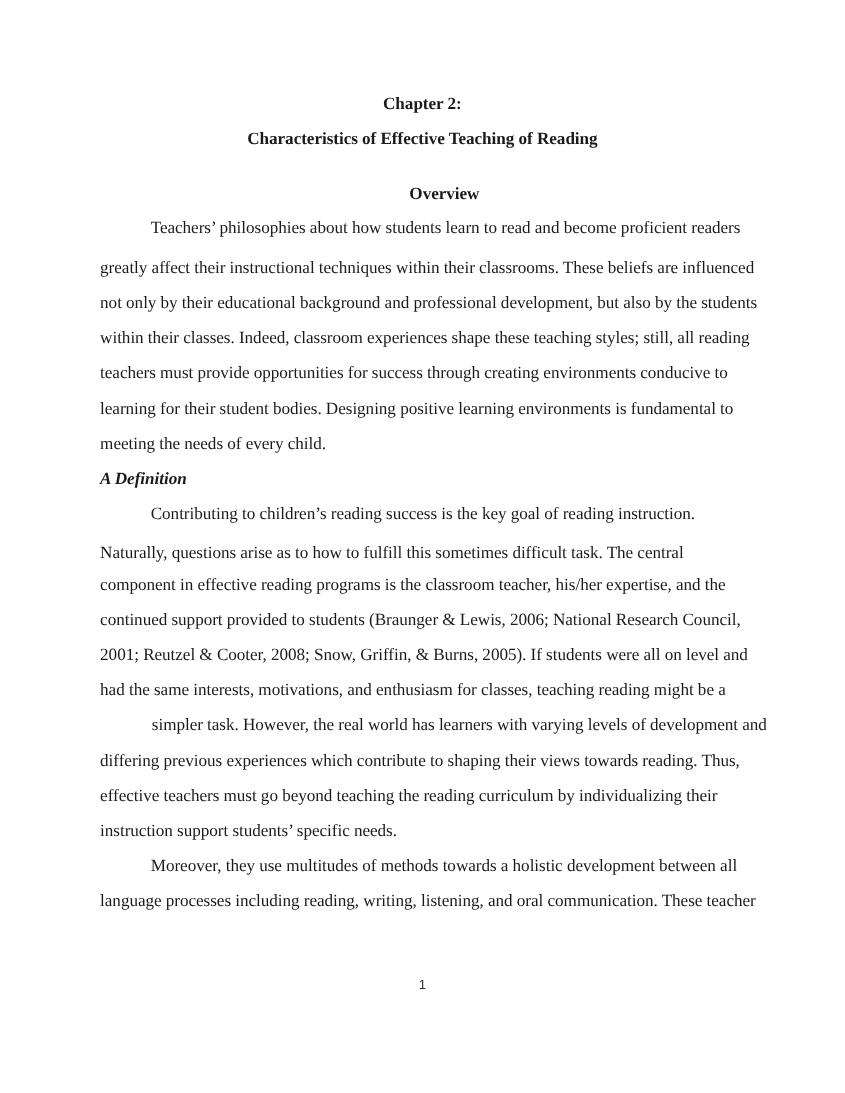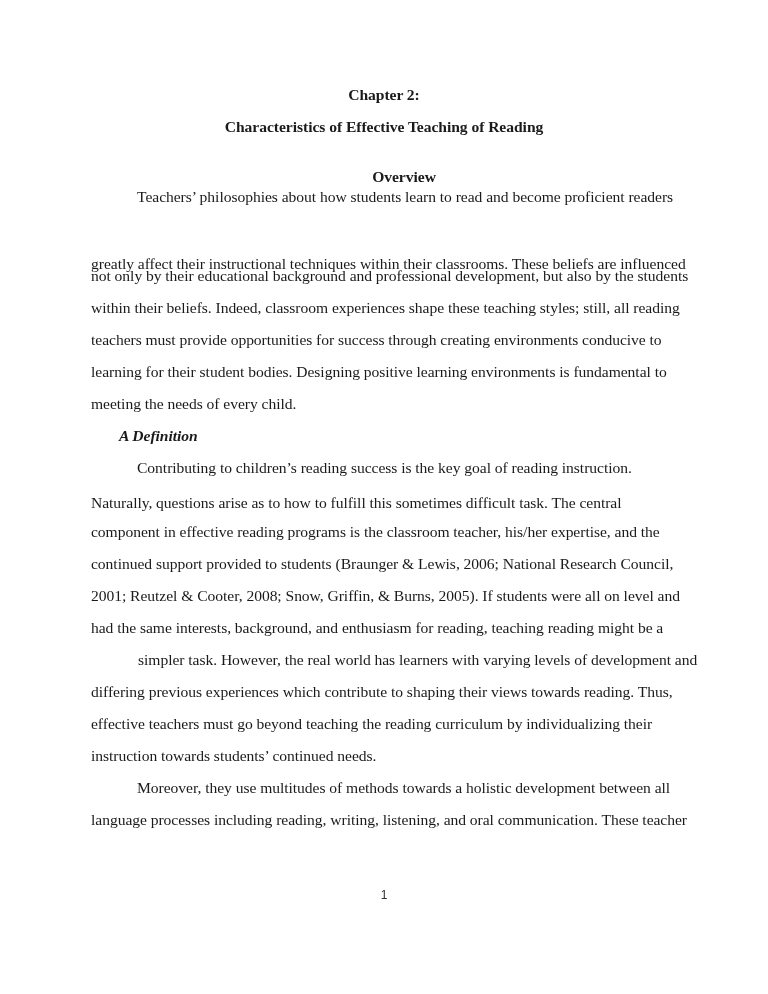--- a/index.html
+++ b/index.html
@@ -29,58 +29,58 @@
     line-height: 18px;
     letter-spacing: -0.05px;
   }
   .indent { left: 137px; }
   .center {
     left: 0;
     width: 768px;
     text-align: center;
   }
   .bold { font-weight: bold; }
-  .bolditalic { font-weight: bold; font-style: italic; margin-left: 28px; }
+  .bolditalic { font-weight: bold; font-style: italic; }
   .page-number {
     position: absolute;
     left: 0;
     width: 768px;
     text-align: center;
     font-family: "Liberation Sans", "DejaVu Sans", sans-serif;
     font-size: 12px;
     color: #333;
   }
 </style>
 </head>
 <body>
 
 <div class="page">
 
   <div class="line center bold" style="top:86px;">Chapter 2:</div>
   <div class="line center bold" style="top:118px;">Characteristics of Effective Teaching of Reading</div>
 
   <div class="line center bold" style="top:168px;margin-left:20px;">Overview</div>
 
-  <div class="line indent" style="top:188px;">Teachers’ philosophies about how students learn to read and become proficient readers</div>
-  <div class="line" style="top:235px;margin-top:20px;">greatly affect their instructional techniques within their classrooms. These beliefs are influenced</div>
+  <div class="line indent" style="top:199px;">Teachers’ philosophies about how students learn to read and become proficient readers</div>
+  <div class="line" style="top:235px;">greatly affect their instructional techniques within their classrooms. These beliefs are influenced</div>
   <div class="line" style="top:267px;">not only by their educational background and professional development, but also by the students</div>
-  <div class="line" style="top:299px;">within their beliefs. Indeed, classroom experiences shape these teaching styles; still, all reading</div>
+  <div class="line" style="top:299px;">within their classes. Indeed, classroom experiences shape these teaching styles; still, all reading</div>
   <div class="line" style="top:331px;font-family:Liberation Serif, serif;">teachers must provide opportunities for success through creating environments conducive to</div>
   <div class="line" style="top:363px;">learning for their student bodies. Designing positive learning environments is fundamental to</div>
   <div class="line" style="top:395px;">meeting the needs of every child.</div>
 
   <div class="line bolditalic" style="top:427px;">A Definition</div>
 
   <div class="line indent" style="top:459px;">Contributing to children’s reading success is the key goal of reading instruction.</div>
   <div class="line" style="top:494px;">Naturally, questions arise as to how to fulfill this sometimes difficult task. The central</div>
   <div class="line" style="top:523px;">component in effective reading programs is the classroom teacher, his/her expertise, and the</div>
   <div class="line" style="top:555px;">continued support provided to students (Braunger &amp; Lewis, 2006; National Research Council,</div>
   <div class="line" style="top:587px;">2001; Reutzel &amp; Cooter, 2008; Snow, Griffin, &amp; Burns, 2005). If students were all on level and</div>
-  <div class="line" style="top:619px;">had the same interests, background, and enthusiasm for reading, teaching reading might be a</div>
+  <div class="line" style="top:619px;">had the same interests, motivations, and enthusiasm for classes, teaching reading might be a</div>
   <div class="line" style="top:651px;margin-left:47px;">simpler task. However, the real world has learners with varying levels of development and</div>
   <div class="line" style="top:683px;">differing previous experiences which contribute to shaping their views towards reading. Thus,</div>
   <div class="line" style="top:715px;">effective teachers must go beyond teaching the reading curriculum by individualizing their</div>
-  <div class="line" style="top:747px;">instruction towards students’ continued needs.</div>
+  <div class="line" style="top:747px;">instruction support students’ specific needs.</div>
   <div class="line indent" style="top:779px;">Moreover, they use multitudes of methods towards a holistic development between all</div>
   <div class="line" style="top:811px;text-align:center;">language processes including reading, writing, listening, and oral communication. These teacher</div>
 
   <div class="page-number" style="top:888px;">1</div>
 </div>
 
 </body></html>

